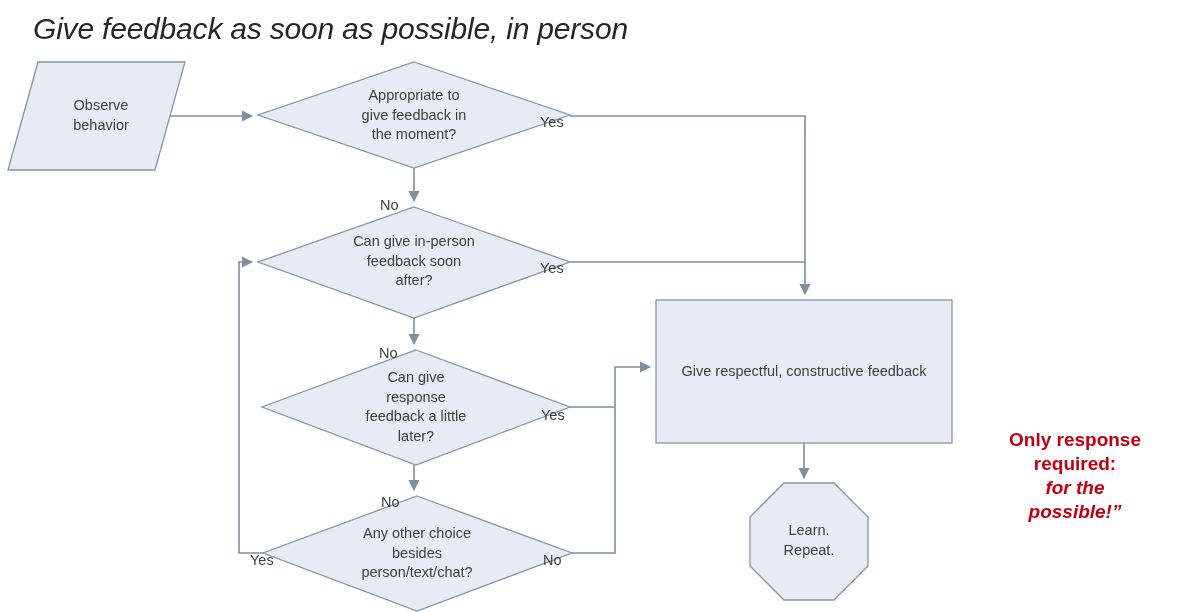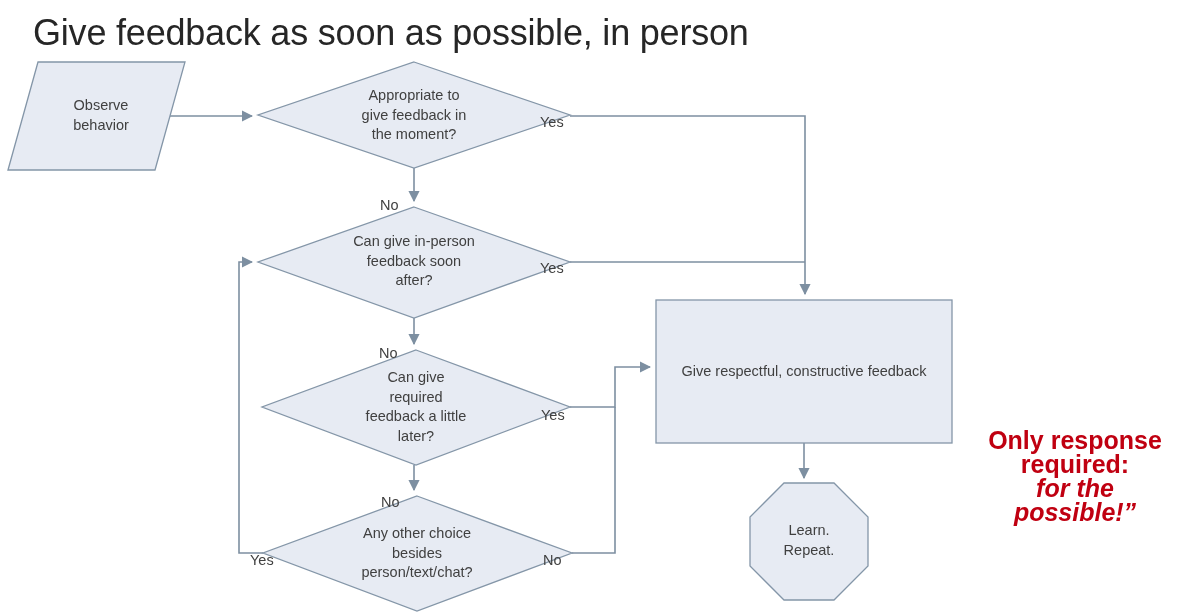--- a/index.html
+++ b/index.html
@@ -22,25 +22,26 @@
     position: absolute;
     left: 0;
     top: 0;
     width: 1182px;
     height: 612px;
   }
   .page-title {
     position: absolute;
     left: 33px;
     top: 12px;
-    font-size: 36px;
+    font-size: 30px;
     font-weight: 300;
     color: #262626;
     letter-spacing: -0.2px;
     white-space: nowrap;
+    font-style: italic;
   }
   .node-text {
     position: absolute;
     color: #404040;
     font-size: 14.5px;
     line-height: 19.5px;
     text-align: center;
     white-space: pre-line;
     pointer-events: none;
   }
@@ -52,21 +53,21 @@
     white-space: nowrap;
     margin-top: 28px;
   }
   .callout {
     position: absolute;
     left: 975px;
     top: 428px;
     width: 200px;
     text-align: center;
     color: #C00011;
-    font-size: 25px;
+    font-size: 19px;
     font-weight: bold;
     line-height: 24px;
   }
   .callout .quote {
     font-style: italic;
   }
 </style>
 </head>
 <body>
 
@@ -124,21 +125,21 @@
 
   <div class="node-text" style="left:329px; top:232px; width:170px;">Can give in-person
 feedback soon
 after?</div>
 
   <div class="node-text" style="left:334px; top:86px; width:160px;">Appropriate to
 give feedback in
 the moment?</div>
 
   <div class="node-text" style="left:336px; top:368px; width:160px;">Can give
-required
+response
 feedback a little
 later?</div>
 
   <div class="node-text" style="left:337px; top:524px; width:160px;">Any other choice
 besides
 person/text/chat?</div>
 
   <div class="node-text" style="left:666px; top:362px; width:276px;">Give respectful, constructive feedback</div>
 
   <div class="node-text" style="left:759px; top:521px; width:100px;">Learn.

